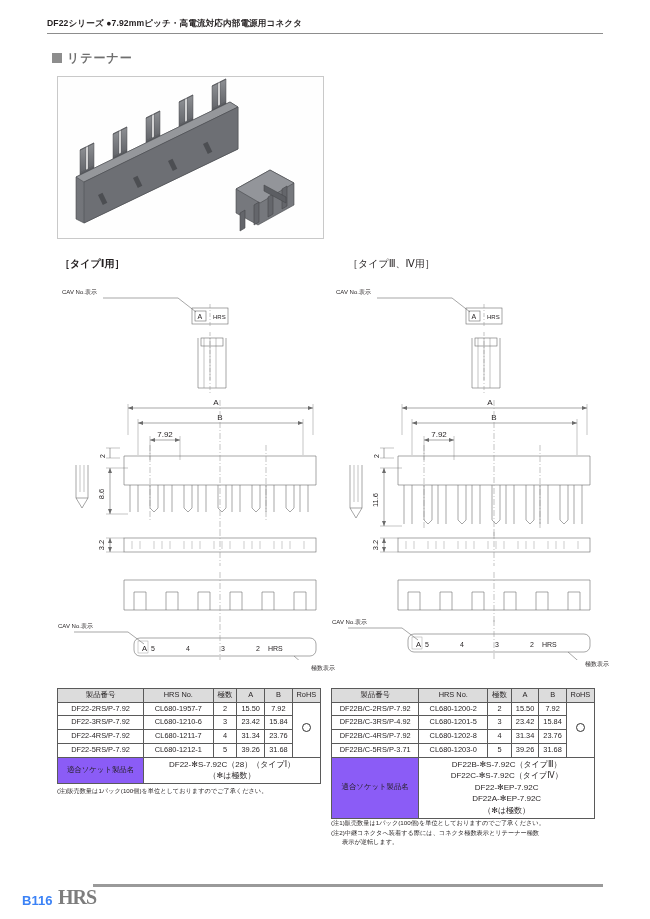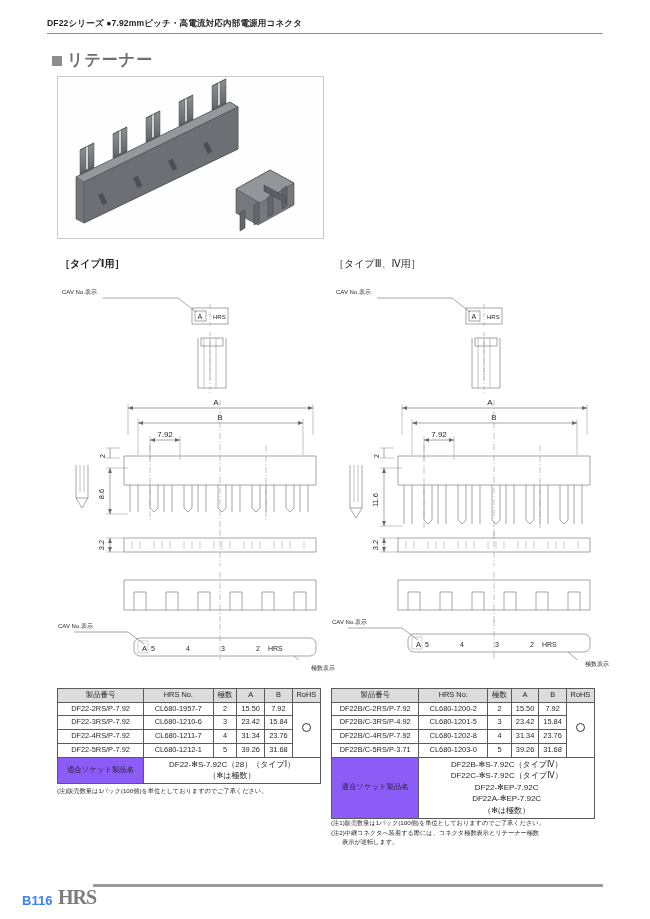--- a/index.html
+++ b/index.html
@@ -20,40 +20,40 @@
     color:#231f20;white-space:nowrap;
   }
   .hdr-rule{
     position:absolute;left:47px;top:33px;width:556px;height:1px;
     background:#8d8d8d;
   }
 
   
   .sect{
     position:absolute;left:52px;top:50px;
-    font-size:16px;color:#6f6f6f;font-weight:bold;letter-spacing:1px;
+    font-size:12px;color:#6f6f6f;font-weight:bold;letter-spacing:1px;
     white-space:nowrap;
   }
   .sect .sq{
     display:inline-block;width:10px;height:10px;background:#8d8d8d;
     margin-right:5px;vertical-align:-1px;
   }
 
   
   .photobox{
     position:absolute;left:57px;top:76px;width:265px;height:161px;
     border:1px solid #c9c9c9;background:#fdfdfd;overflow:hidden;
   }
 
   
   .typecap{
     position:absolute;font-size:10px;color:#231f20;white-space:nowrap;
   }
   .typecap.l{left:60px;top:257px;font-weight:bold;}
-  .typecap.r{left:334px;top:257px;}
+  .typecap.r{left:348px;top:257px;}
 
   
   .draw{position:absolute;top:280px;width:300px;height:380px;}
   .draw.l{left:58px;}
   .draw.r{left:332px;}
 
   .lbl{position:absolute;font-size:6px;color:#231f20;white-space:nowrap;}
 
   
   .tblwrap{position:absolute;top:688px;}
@@ -512,21 +512,21 @@
         <tr>
           <td class="pn">DF22B/C-5RS/P-3.71</td>
           <td class="hrs">CL680-1203-0</td>
           <td class="pole">5</td>
           <td class="ab">39.26</td>
           <td class="ab">31.68</td>
         </tr>
         <tr>
           <td class="sockhead">適合ソケット製品名</td>
           <td class="sockbody" colspan="5">
-            <div>DF22B-✻S-7.92C（タイプⅣ）</div>
+            <div>DF22B-✻S-7.92C（タイプⅢ）</div>
             <div>DF22C-✻S-7.92C（タイプⅣ）</div>
             <div>DF22-✻EP-7.92C</div>
             <div>DF22A-✻EP-7.92C</div>
             <div>（✻は極数）</div>
           </td>
         </tr>
       </tbody>
     </table>
   </div>
   <div class="note r">

